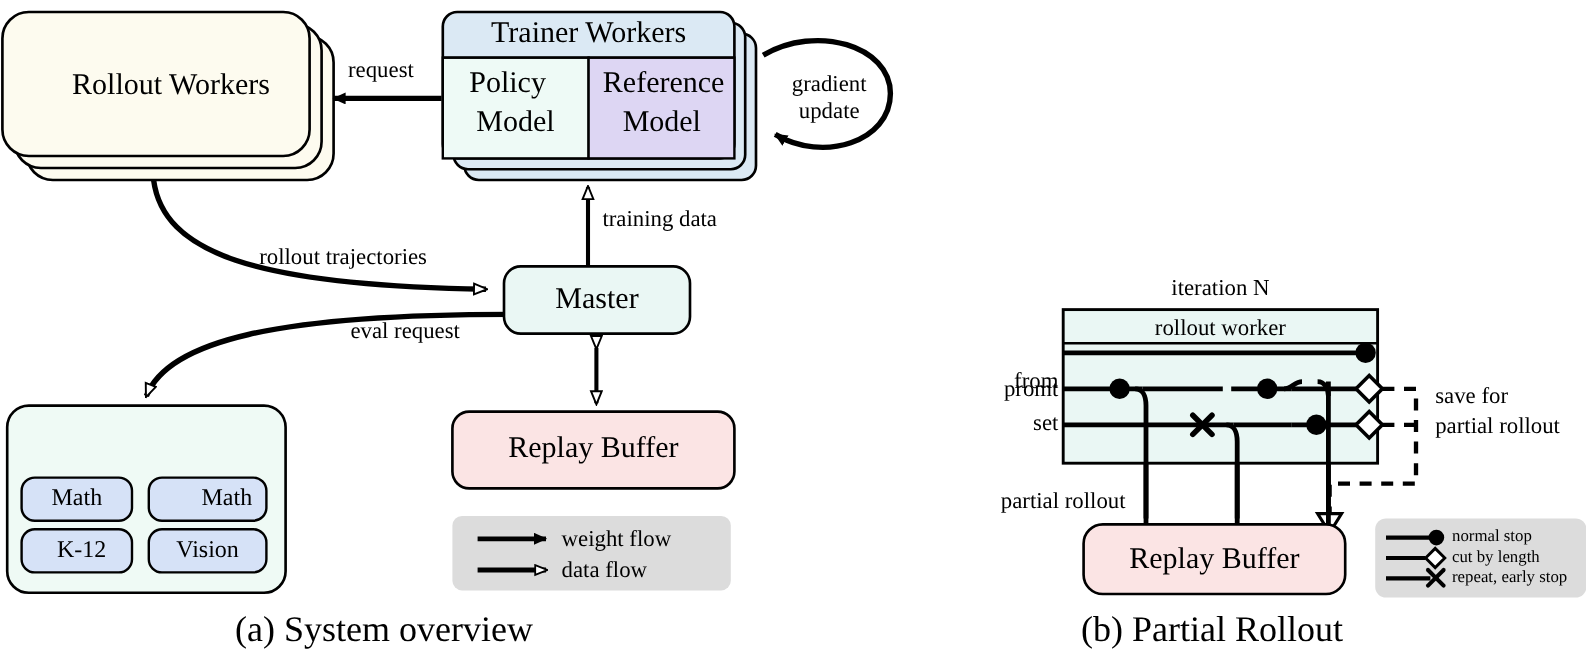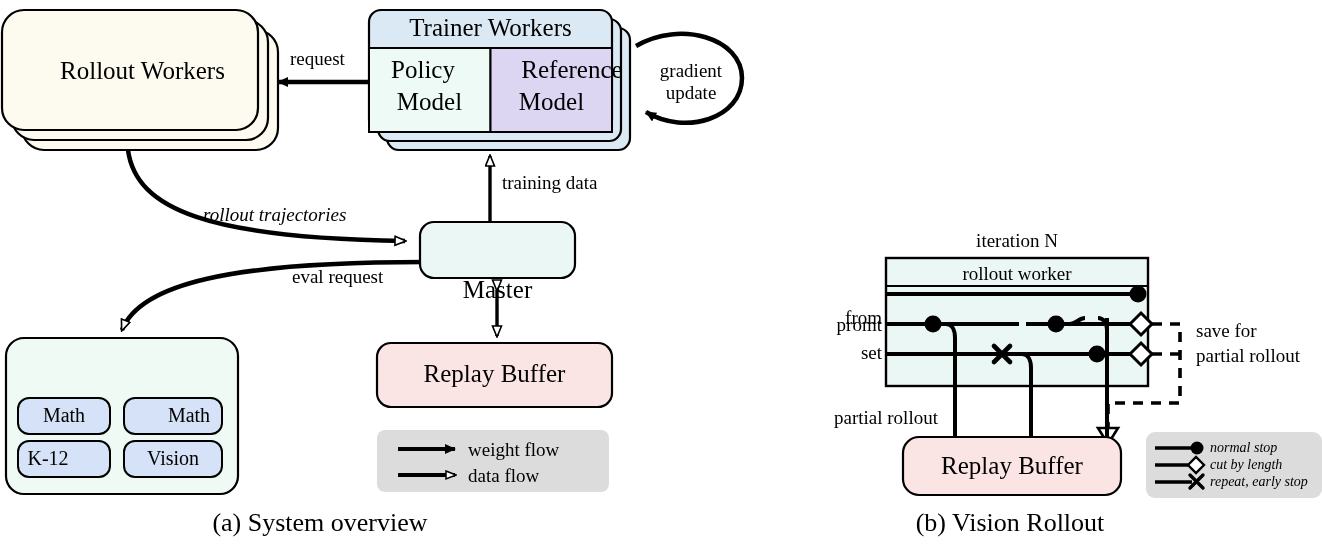--- a/index.html
+++ b/index.html
@@ -2,24 +2,24 @@
 <html><head>
 <meta charset="utf-8">
 <style>
   html,body{margin:0;padding:0;background:#ffffff;}
   body{width:1322px;height:549px;position:relative;overflow:hidden;
        font-family:"Liberation Serif","DejaVu Serif",serif;color:#000;}
   .fig{position:absolute;inset:0;}
   svg.layer{position:absolute;left:0;top:0;width:1322px;height:549px;overflow:visible;}
   .txt{position:absolute;white-space:pre;line-height:1.12;}
   .ctr{text-align:center;}
-  .caption{font-size:26px;}
+  .caption{font-size:30px;}
   .boxlabel{font-size:25px;}
   .smalllabel{font-size:19px;}
-  .tinylabel{font-size:14px;font-style:italic;}
+  .tinylabel{font-size:14px;}
   .midlabel{font-size:20px;}
 </style>
 </head>
 <body>
 
 <div class="fig">
 
   <svg class="layer" viewBox="0 0 1322 549">
     <defs>
       <marker id="mSolid" markerWidth="12" markerHeight="12" refX="10" refY="5" orient="auto" markerUnits="userSpaceOnUse">
@@ -169,42 +169,42 @@
     </g>
   </svg>
 
   <div class="txt boxlabel ctr" style="left:2px;top:57px;width:281px;">Rollout Workers</div>
 
   <div class="txt boxlabel ctr" style="left:369px;top:14px;width:243px;">Trainer Workers</div>
 
   <div class="txt boxlabel ctr" style="left:369px;top:56px;width:108px;">Policy</div>
   <div class="txt boxlabel ctr" style="left:369px;top:88px;width:121px;">Model</div>
 
-  <div class="txt boxlabel ctr" style="left:520px;top:56px;width:104px;">Reference</div>
+  <div class="txt boxlabel ctr" style="left:501px;top:56px;width:104px;">Reference</div>
   <div class="txt boxlabel ctr" style="left:491px;top:88px;width:121px;">Model</div>
 
   <div class="txt smalllabel" style="left:290px;top:48px;">request</div>
 
   <div class="txt smalllabel ctr" style="left:645px;top:60px;width:92px;">gradient</div>
   <div class="txt smalllabel ctr" style="left:645px;top:82px;width:92px;">update</div>
 
   <div class="txt smalllabel" style="left:502px;top:172px;">training data</div>
 
-  <div class="txt smalllabel" style="left:203px;top:204px;font-style:italic;">rollout trajectories</div>
+  <div class="txt smalllabel" style="left:216px;top:204px;">rollout trajectories</div>
 
   <div class="txt smalllabel" style="left:292px;top:266px;">eval request</div>
 
-  <div class="txt boxlabel ctr" style="left:420px;top:236px;width:155px;margin-top:40px;">Master</div>
+  <div class="txt boxlabel ctr" style="left:420px;top:236px;width:155px;">Master</div>
 
   <div class="txt boxlabel ctr" style="left:377px;top:360px;width:235px;">Replay Buffer</div>
 
 
   <div class="txt midlabel ctr" style="left:18px;top:404px;width:92px;">Math</div>
   <div class="txt midlabel ctr" style="left:140px;top:404px;width:98px;">Math</div>
-  <div class="txt midlabel ctr" style="left:10px;top:447px;width:76px;">K-12</div>
+  <div class="txt midlabel ctr" style="left:30px;top:447px;width:76px;">K-12</div>
   <div class="txt midlabel ctr" style="left:124px;top:447px;width:98px;">Vision</div>
 
   <div class="txt smalllabel" style="left:468px;top:439px;">weight flow</div>
   <div class="txt smalllabel" style="left:468px;top:465px;">data flow</div>
 
   <div class="txt caption ctr" style="left:120px;top:508px;width:400px;">(a) System overview</div>
 
   <div class="txt smalllabel ctr" style="left:886px;top:230px;width:262px;">iteration N</div>
 
   <div class="txt smalllabel ctr" style="left:886px;top:263px;width:262px;">rollout worker</div>
@@ -217,15 +217,15 @@
 
   <div class="txt smalllabel" style="left:1196px;top:320px;">save for</div>
   <div class="txt smalllabel" style="left:1196px;top:345px;">partial rollout</div>
 
   <div class="txt boxlabel ctr" style="left:903px;top:452px;width:218px;">Replay Buffer</div>
 
   <div class="txt tinylabel" style="left:1210px;top:440px;">normal stop</div>
   <div class="txt tinylabel" style="left:1210px;top:457px;">cut by length</div>
   <div class="txt tinylabel" style="left:1210px;top:474px;">repeat, early stop</div>
 
-  <div class="txt caption ctr" style="left:810px;top:508px;width:400px;">(b) Vision Rollout</div>
+  <div class="txt caption ctr" style="left:810px;top:508px;width:400px;">(b) Partial Rollout</div>
 
 </div>
 
 </body></html>

